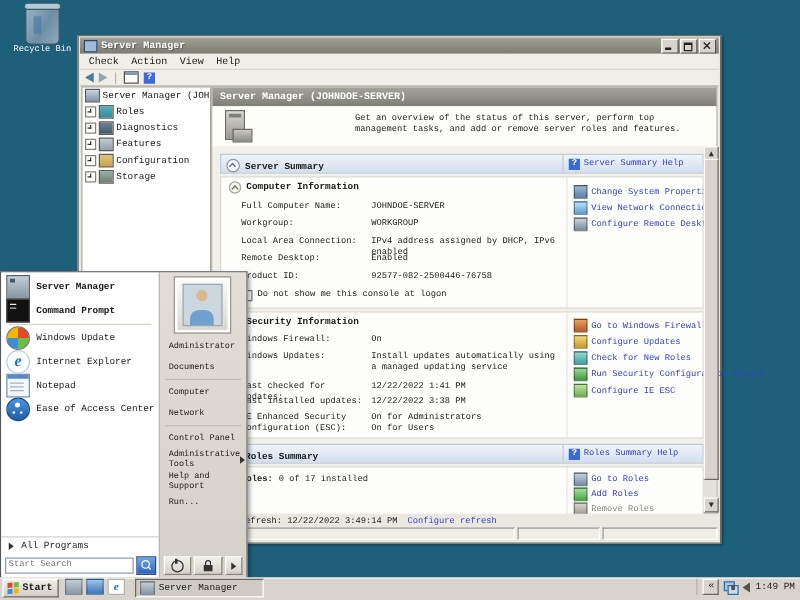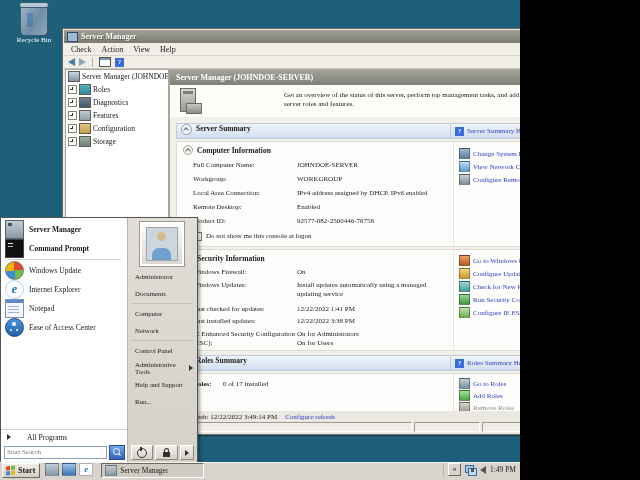--- a/index.html
+++ b/index.html
@@ -1,17 +1,17 @@
 <!DOCTYPE html>
 <html><head>
 <meta charset="utf-8">
 <style>
   html,body{margin:0;padding:0;background:#000;}
-  #screen{position:relative;width:520px;height:480px;overflow:hidden;
-    font-family:Liberation Serif, serif;font-size:8px;color:#1a1a1a;
+  #screen{position:relative;width:640px;height:480px;overflow:hidden;
+    font-family:Liberation Mono, monospace;font-size:8px;color:#1a1a1a;
     background:#1E607A;}
   .abs{position:absolute;}
   .nowrap{white-space:nowrap;overflow:hidden;}
 
   
   #recycle-bin{left:8px;top:4px;width:52px;text-align:center;color:#fff;font-size:7px;}
   #recycle-bin .rb-body{margin:0 auto;width:26px;height:30px;
     background:linear-gradient(120deg,#9FB6C6,#6E8DA4 55%,#8FAABC);
     border:1px solid #3C5A6E;border-radius:3px 3px 5px 5px;position:relative;}
   #recycle-bin .rb-body:before{content:"";position:absolute;left:-2px;top:-3px;right:-2px;height:4px;
@@ -76,21 +76,21 @@
   .cdesc .ov-text{position:absolute;left:114px;top:6px;right:10px;font-size:7px;line-height:9px;color:#222;}
 
   .cscroll{left:0;top:47px;right:0;bottom:0;background:#F2F0EA;}
   .vscroll{position:absolute;right:0;top:0;bottom:0;width:10px;background:#E4E1D9;}
   .sb-btn{position:absolute;left:0;width:10px;height:10px;background:#D8D4CD;border:1px solid;border-color:#FFF #6B695F #6B695F #FFF;display:flex;align-items:center;justify-content:center;}
   .tri-up{width:0;height:0;border-left:2.5px solid transparent;border-right:2.5px solid transparent;border-bottom:4px solid #333;}
   .tri-down{width:0;height:0;border-left:2.5px solid transparent;border-right:2.5px solid transparent;border-top:4px solid #333;}
   .sb-thumb{position:absolute;left:0;top:10px;width:10px;height:200px;background:#D8D4CD;border:1px solid;border-color:#FFF #6B695F #6B695F #FFF;}
 
   .band{position:absolute;left:6px;width:385px;height:14px;
-    background:linear-gradient(#F0F4FA,#D2DEEF);border:1px solid #C3CBD9;display:flex;align-items:flex-start;}
+    background:linear-gradient(#F0F4FA,#D2DEEF);border:1px solid #C3CBD9;display:flex;align-items:flex-end;}
   .collapse{width:9px;height:9px;border:1px solid #8A98B8;border-radius:50%;background:#F8FAFD;position:relative;margin:0 4px;flex:none;}
   .collapse:after{content:"";position:absolute;left:2px;top:3px;width:3px;height:3px;border-left:1px solid #44618F;border-top:1px solid #44618F;transform:rotate(45deg);}
   .band-title{font-weight:bold;font-size:7.5px;}
   .band-help{position:absolute;right:0;top:0;bottom:0;width:112px;border-left:1px solid #C3CBD9;display:flex;align-items:center;gap:3px;padding-left:4px;box-sizing:border-box;}
 
   .sec-box{position:absolute;left:6px;width:385px;background:#FDFDFB;border:1px solid #DBD9D0;}
   .sec-title{position:absolute;left:6px;display:flex;align-items:center;gap:4px;font-weight:bold;font-size:7.5px;}
   .mini-collapse{width:8px;height:8px;border:1px solid #A8A69C;border-radius:50%;background:#F4F3EE;position:relative;flex:none;}
   .mini-collapse:after{content:"";position:absolute;left:1.5px;top:2.5px;width:3px;height:3px;border-left:1px solid #6B6B63;border-top:1px solid #6B6B63;transform:rotate(45deg);}
   .info-row{position:absolute;left:16px;right:116px;display:flex;font-size:7px;line-height:9px;}
@@ -133,21 +133,21 @@
   .smi-cmd:after{content:"";position:absolute;left:2px;top:3px;width:5px;height:1px;background:#EEE;box-shadow:0 3px 0 #BBB;}
   .smi-wu{border-radius:50%;background:conic-gradient(#E4482C 0 25%,#6CBE45 0 50%,#3B8DD4 0 75%,#F2B705 0);border:1px solid #7A7A72;}
   .smi-ie{background:#fff;border-radius:50%;border:1px solid #B8D0E8;color:#1E78C8;font:bold italic 13px "Liberation Serif",serif;text-align:center;line-height:15px;}
   .smi-ie:after{content:"e";}
   .smi-note{background:#F4F8FC;border:1px solid #7A93B0;}
   .smi-note:before{content:"";position:absolute;left:0;top:0;right:0;height:3px;background:#5C88C8;}
   .smi-note:after{content:"";position:absolute;left:2px;top:6px;width:11px;height:1px;background:#9FB3C8;box-shadow:0 3px 0 #9FB3C8,0 6px 0 #9FB3C8;}
   .smi-eoa{border-radius:50%;background:linear-gradient(#4C94DC,#1F5FA8);border:1px solid #174A84;}
   .smi-eoa:after{content:"";position:absolute;left:6px;top:3px;width:4px;height:4px;border-radius:50%;background:#fff;box-shadow:-3px 6px 0 -1px #fff,3px 6px 0 -1px #fff;}
   .sm-bottom{position:absolute;left:0;right:0;bottom:0;}
-  .allprog{display:flex;align-items:center;height:14px;border-top:1px solid #D5D2CA;gap:16px;padding-left:6px;font-size:7.5px;}
+  .allprog{display:flex;align-items:center;height:14px;border-top:1px solid #D5D2CA;gap:6px;padding-left:6px;font-size:7.5px;}
   .tri-right{width:0;height:0;border-top:3px solid transparent;border-bottom:3px solid transparent;border-left:4px solid #333;}
   .searchrow{display:flex;align-items:center;height:16px;gap:2px;padding:0 2px 2px 3px;}
   .searchrow input{flex:1;height:11px;border:1px solid #8AA0B8;font-size:7px;padding:0 2px;color:#555;font-family:inherit;}
   .mag-btn{width:14px;height:13px;background:linear-gradient(#6FA6E8,#2F62B8);border:1px solid #2B4F93;position:relative;}
   .mag-btn:before{content:"";position:absolute;left:3px;top:2px;width:5px;height:5px;border:1px solid #fff;border-radius:50%;}
   .mag-btn:after{content:"";position:absolute;left:8px;top:8px;width:3px;height:1px;background:#fff;transform:rotate(45deg);}
   .avatar-frame{position:absolute;left:11px;top:3px;width:44px;height:44px;background:linear-gradient(#FDFDFC,#D8D5CE);
     border:1px solid #9C9992;box-shadow:inset 0 0 0 2px #fff;}
   .avatar{position:absolute;left:6px;top:5px;width:30px;height:32px;background:#CBD6DE;border:1px solid #9AA8B2;}
   .avatar:before{content:"";position:absolute;left:10px;top:4px;width:9px;height:9px;border-radius:50%;background:#D8B98C;}

